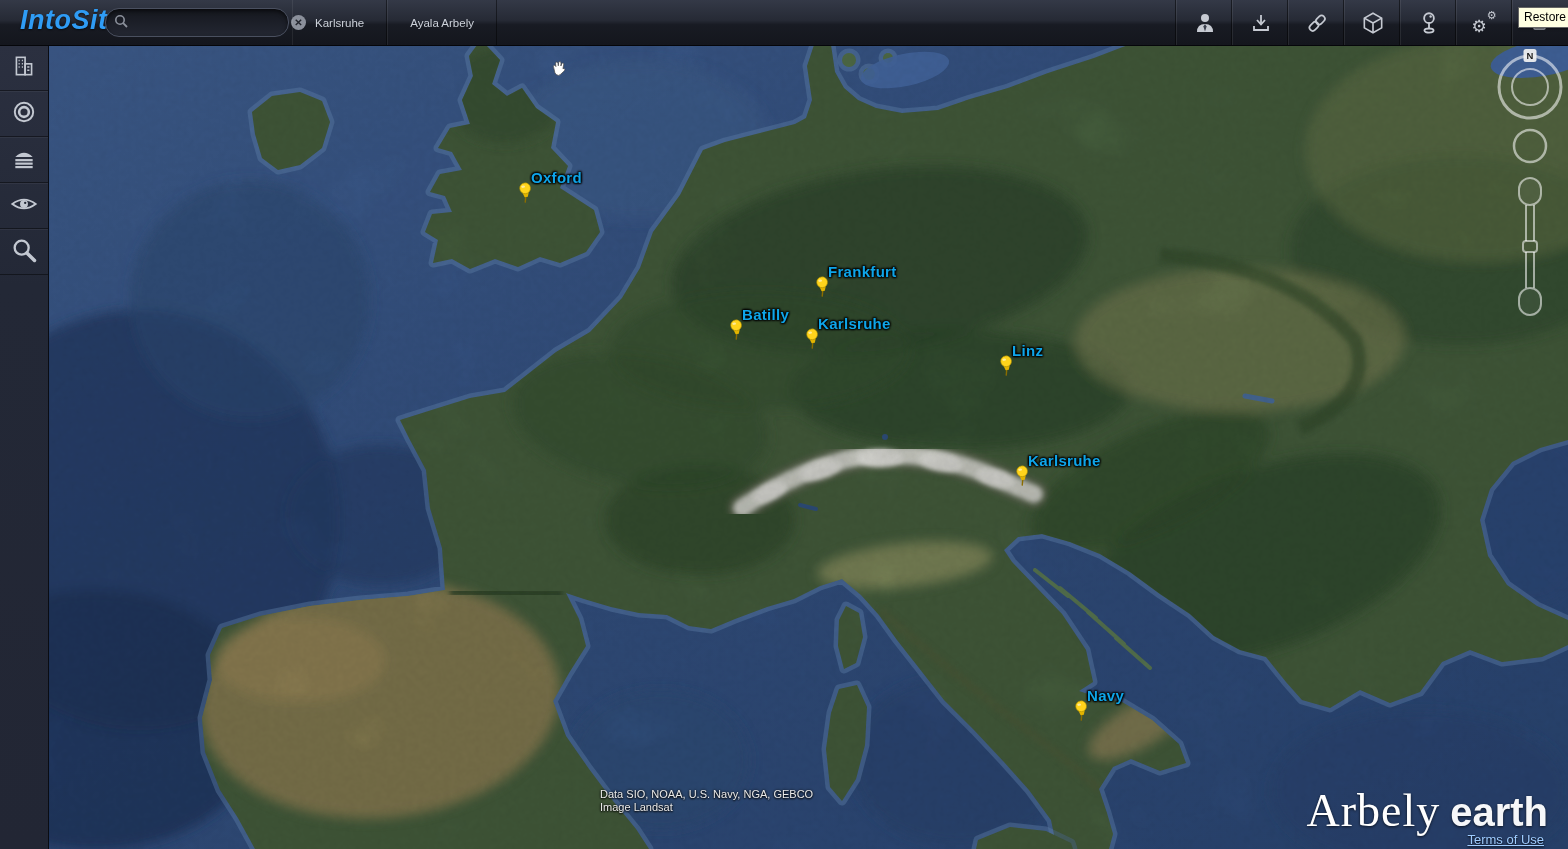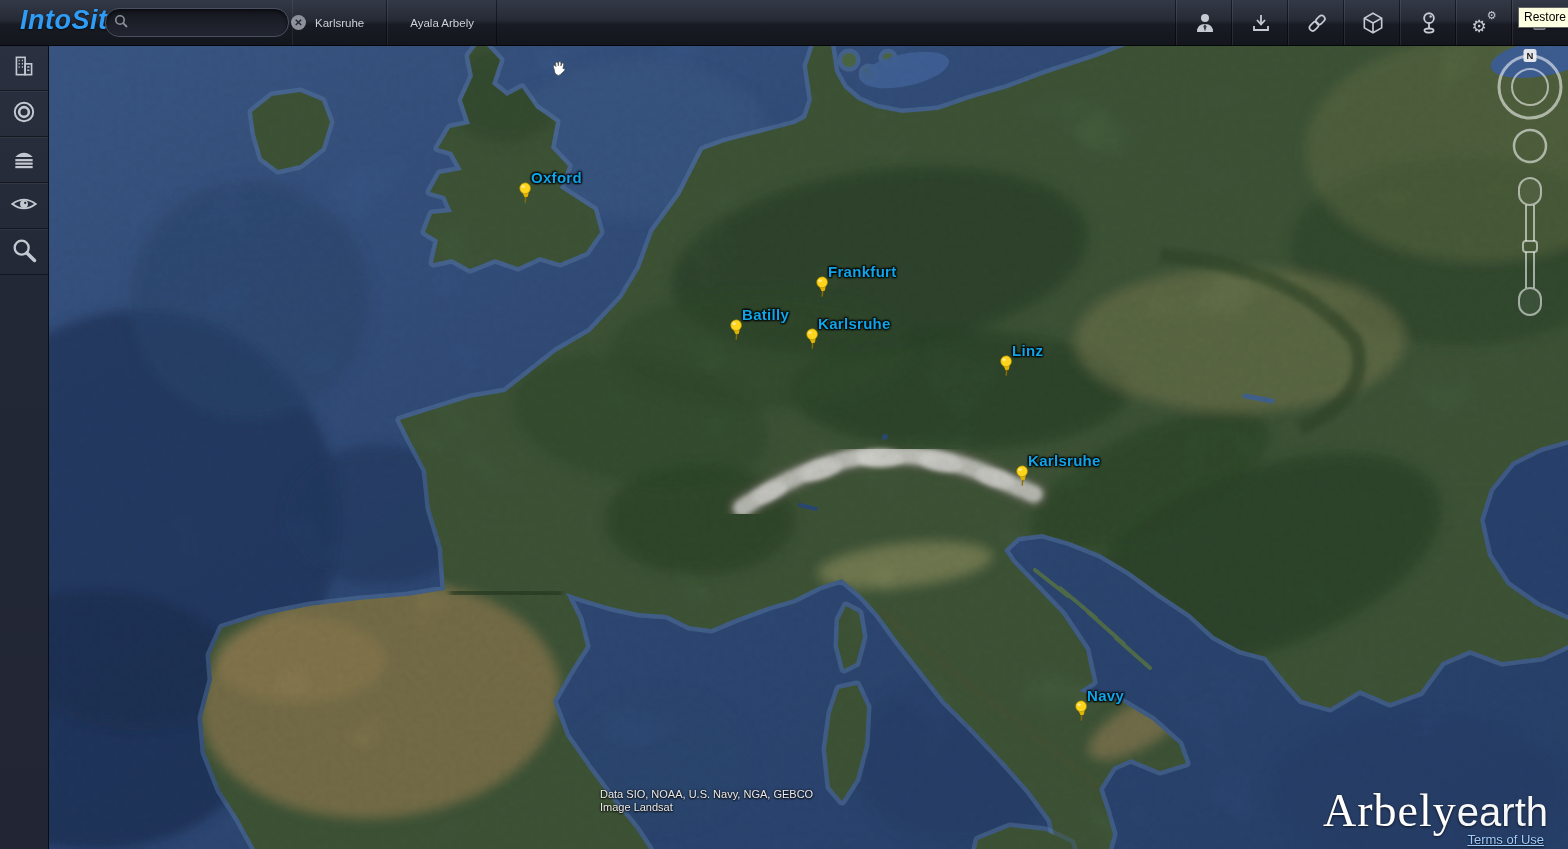--- a/index.html
+++ b/index.html
@@ -64,22 +64,22 @@
     font-weight:bold;white-space:nowrap;letter-spacing:.3px;
     text-shadow:1px 1px 2px #000,-1px -1px 2px #000,1px -1px 2px #000,-1px 1px 2px #000;}
 
   .attribution{position:absolute;left:600px;top:788px;width:420px;
     color:#e8e8e8;font-size:11px;line-height:13px;
     text-shadow:0 0 3px #000,0 1px 2px #000;}
 
   .watermark{position:absolute;right:20px;bottom:12px;color:#fff;white-space:nowrap;
     text-shadow:0 1px 3px rgba(0,0,0,.7);}
   .wm-google{font-family:"Liberation Serif",serif;font-size:46px;letter-spacing:1px;}
-  .wm-earth{font-family:"Liberation Sans",sans-serif;font-size:40px;font-weight:400;
-    opacity:.96;}
+  .wm-earth{font-family:"Liberation Sans",sans-serif;font-size:40px;font-weight:700;
+    opacity:.96;margin-left:10px;}
   .terms{position:absolute;right:24px;bottom:2px;font-size:13px;color:#9ecbff;
     text-decoration:underline;text-shadow:0 1px 2px #000;cursor:pointer;}
 
   .navcontrols{position:absolute;left:1494px;top:48px;width:72px;height:290px;}
 
   .cursor-hand{position:absolute;left:549px;top:60px;}
 </style>
 </head>
 <body>
 

